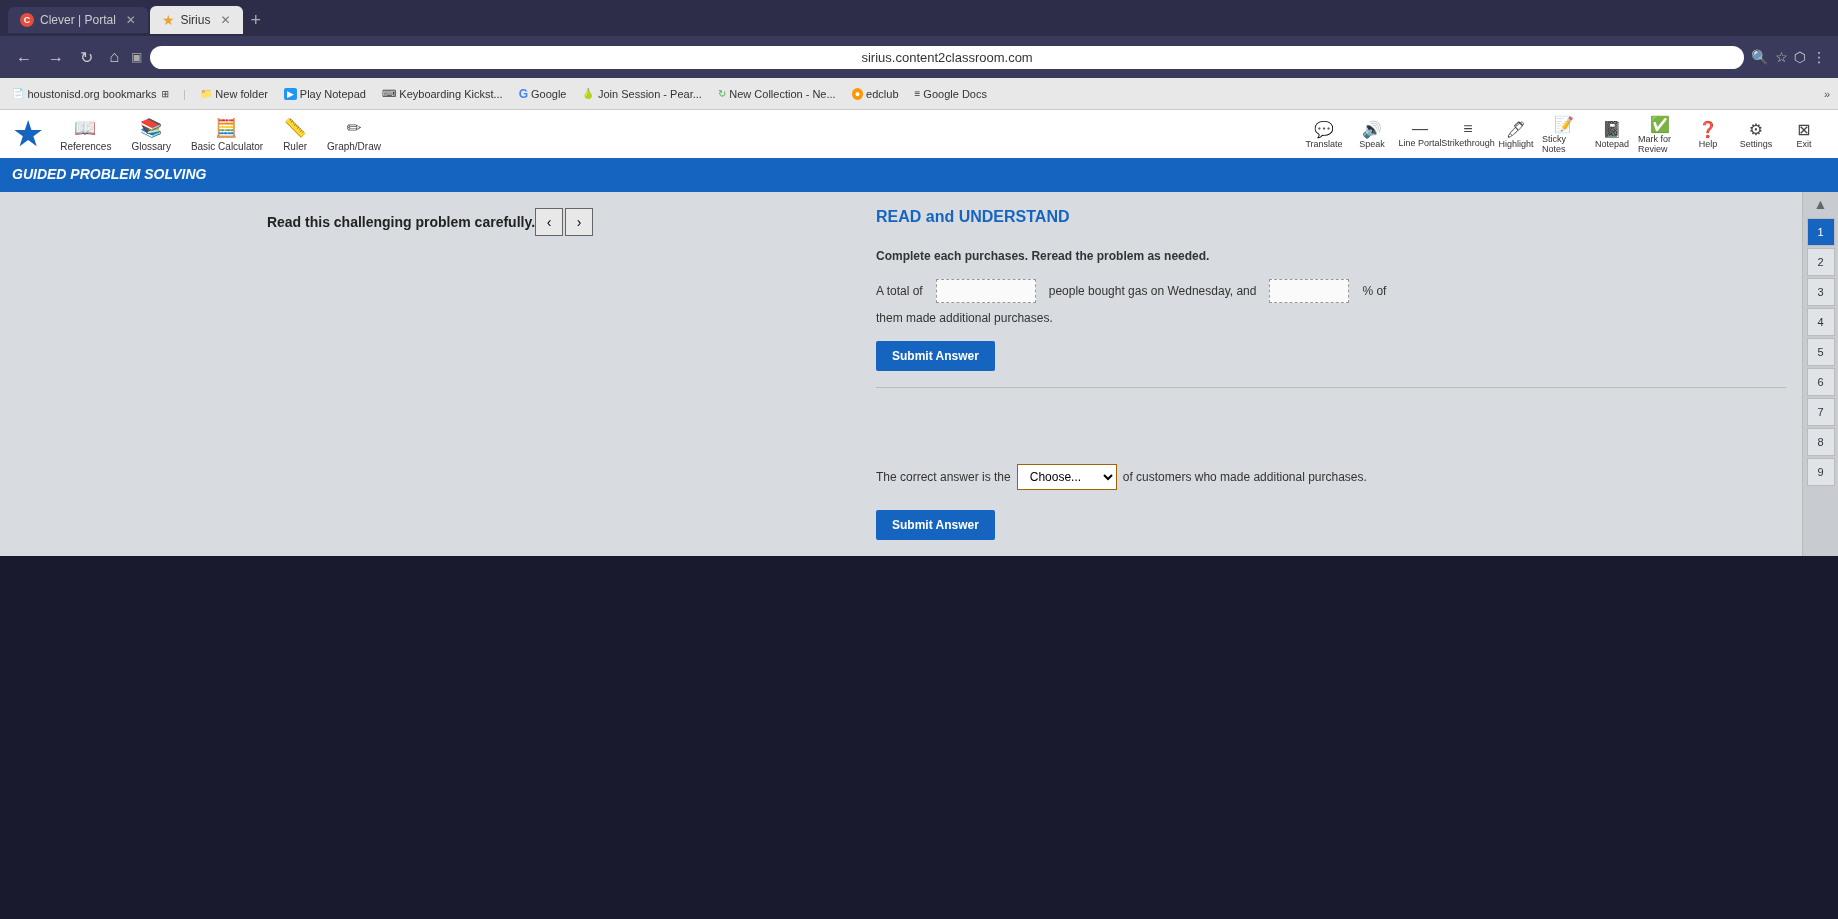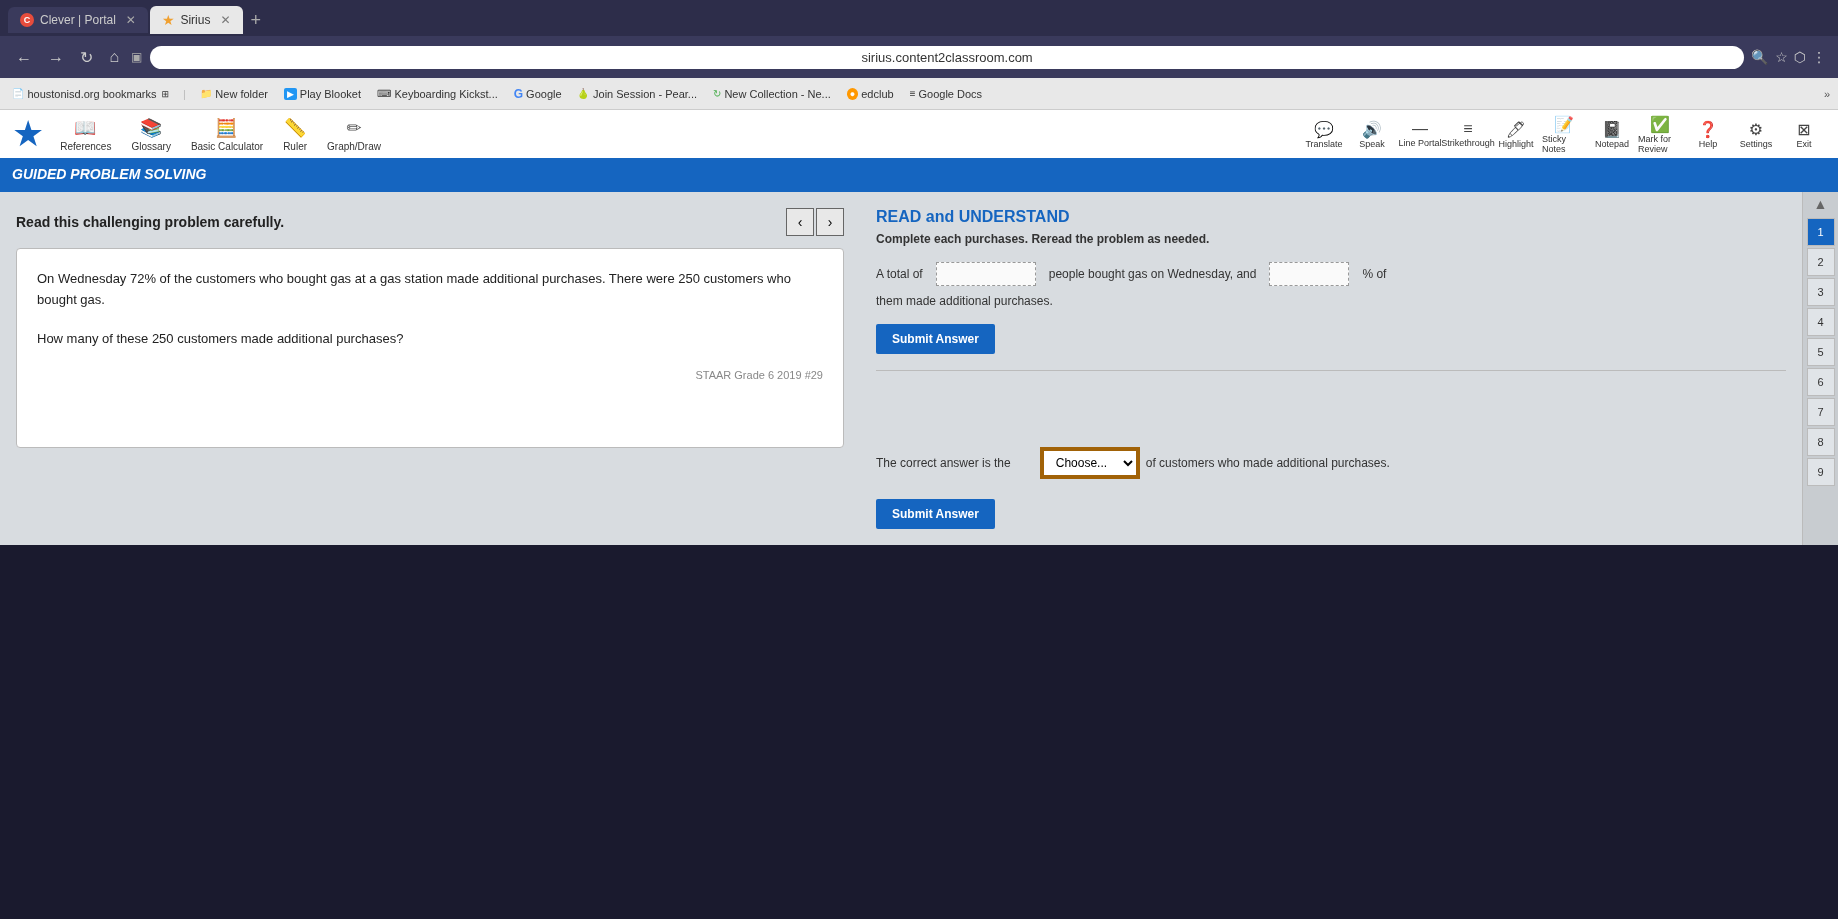--- a/index.html
+++ b/index.html
@@ -32,43 +32,43 @@
     .app-toolbar { display: flex; align-items: center; padding: 4px 12px; background: #fff; height: 50px; border-bottom: 2px solid #1565c0; gap: 16px; }
     .toolbar-tools { display: flex; gap: 20px; align-items: center; }
     .tool-item { display: flex; flex-direction: column; align-items: center; font-size: 10px; color: #333; cursor: pointer; gap: 2px; }
     .tool-icon { font-size: 18px; color: #555; }
 
     
     .gps-header { background: #1565c0; color: white; font-size: 14px; font-weight: bold; padding: 6px 12px; font-style: italic; height: 32px; display: flex; align-items: flex-start; }
 
     
     .left-panel { width: 860px; padding: 16px; background: #d8dce0; flex-shrink: 0; }
-    .problem-instructions { font-size: 14px; font-weight: bold; color: #222; margin-bottom: 12px; display: flex; align-items: center; justify-content: space-between; }
+    .problem-instructions { font-size: 14px; font-weight: bold; color: #222; margin-bottom: 12px; display: flex; align-items: center; justify-content: center; }
     .nav-arrows { display: flex; gap: 2px; }
     .arrow-btn { width: 28px; height: 28px; border: 1px solid #666; background: #e8e8e8; cursor: pointer; font-size: 14px; display: flex; align-items: center; justify-content: center; }
 
     .problem-box { background: white; border: 1px solid #bbb; border-radius: 4px; padding: 20px; min-height: 200px; }
     .problem-text { font-size: 13px; color: #222; line-height: 1.6; }
     .problem-citation { font-size: 11px; color: #888; text-align: right; margin-top: 20px; }
 
     
     .right-panel { flex: 1; padding: 16px; background: #d8dce0; overflow-y: auto; }
-    .section-title { font-size: 16px; font-weight: bold; color: #1565c0; margin-bottom: 6px; }
+    .section-title { font-size: 16px; font-weight: bold; color: #1565c0; margin-bottom: 23px; }
     .section-subtitle { font-size: 12px; color: #333; margin-bottom: 16px; font-weight: bold; }
 
     .fill-blank-row { display: flex; align-items: center; gap: 13px; margin-bottom: 8px; font-size: 12px; color: #333; flex-wrap: wrap; }
     .blank-input { border: 1px dashed #999; background: #fafafa; width: 100px; height: 24px; padding: 2px 4px; font-size: 12px; }
     .blank-input-sm { border: 1px dashed #999; background: #fafafa; width: 80px; height: 24px; padding: 2px 4px; font-size: 12px; }
 
     .submit-btn { background: #1565c0; color: white; border: none; padding: 8px 16px; font-size: 12px; font-weight: bold; cursor: pointer; border-radius: 2px; margin-top: 8px; }
 
     .divider { border: none; border-top: 1px solid #bbb; margin: 16px 0; }
 
     .dropdown-row { display: flex; align-items: center; gap: 6px; font-size: 12px; color: #333; margin-bottom: 12px; }
-    .choose-dropdown { padding: 4px 8px; font-size: 12px; border: 4px solid #a16207; background: white; cursor: pointer; min-width: 100px; margin-left: 23px; }
+    .choose-dropdown { padding: 4px 8px; font-size: 12px; border: 1px solid #a16207; background: white; cursor: pointer; min-width: 100px; }
 
     
     .question-sidebar { width: 36px; background: #c8ccd0; display: flex; flex-direction: column; align-items: center; padding: 4px; gap: 2px; border-left: 1px solid #bbb; }
     .q-num { width: 28px; height: 28px; display: flex; align-items: center; justify-content: center; font-size: 11px; color: #333; background: #e0e4e8; border: 1px solid #bbb; cursor: pointer; }
     .q-num.active { background: #1565c0; color: white; }
     .scroll-up { font-size: 14px; color: #666; cursor: pointer; margin-bottom: 4px; }
 
     
     .page-wrapper { width: 1838px; height: 919px; overflow: hidden; position: relative; }
 
@@ -119,21 +119,21 @@
         <span>houstonisd.org bookmarks</span>
         <span style="font-size:9px; margin-left:2px;">⊞</span>
       </div>
       <span class="bm-separator">|</span>
       <div class="bookmark-item">
         <span class="bm-icon">📁</span>
         <span>New folder</span>
       </div>
       <div class="bookmark-item">
         <span class="bm-icon" style="background:#2196F3; color:white; padding:1px 3px; border-radius:2px; font-size:9px;">▶</span>
-        <span>Play Blooket</span>
+        <span>Play Notepad</span>
       </div>
       <div class="bookmark-item">
         <span class="bm-icon">⌨</span>
         <span>Keyboarding Kickst...</span>
       </div>
       <div class="bookmark-item">
         <span class="bm-icon" style="color:#4285F4; font-weight:bold; font-size:12px;">G</span>
         <span>Google</span>
       </div>
       <div class="bookmark-item">
@@ -243,26 +243,20 @@
 
       <div class="left-panel">
         <div class="problem-instructions">
           <span>Read this challenging problem carefully.</span>
           <div class="nav-arrows">
             <button class="arrow-btn">‹</button>
             <button class="arrow-btn">›</button>
           </div>
         </div>
 
-        <div class="problem-box">
-          <p class="problem-text">On Wednesday 72% of the customers who bought gas at a gas station made additional purchases. There were 250 customers who bought gas.</p>
-          <br>
-          <p class="problem-text">How many of these 250 customers made additional purchases?</p>
-          <p class="problem-citation">STAAR Grade 6 2019 #29</p>
-        </div>
       </div>
 
       <div class="right-panel">
         <div class="section-title">READ and UNDERSTAND</div>
         <div class="section-subtitle">Complete each purchases. Reread the problem as needed.</div>
 
         
         <div class="fill-blank-row">
           <span>A total of</span>
           <input class="blank-input" type="text" style="">

